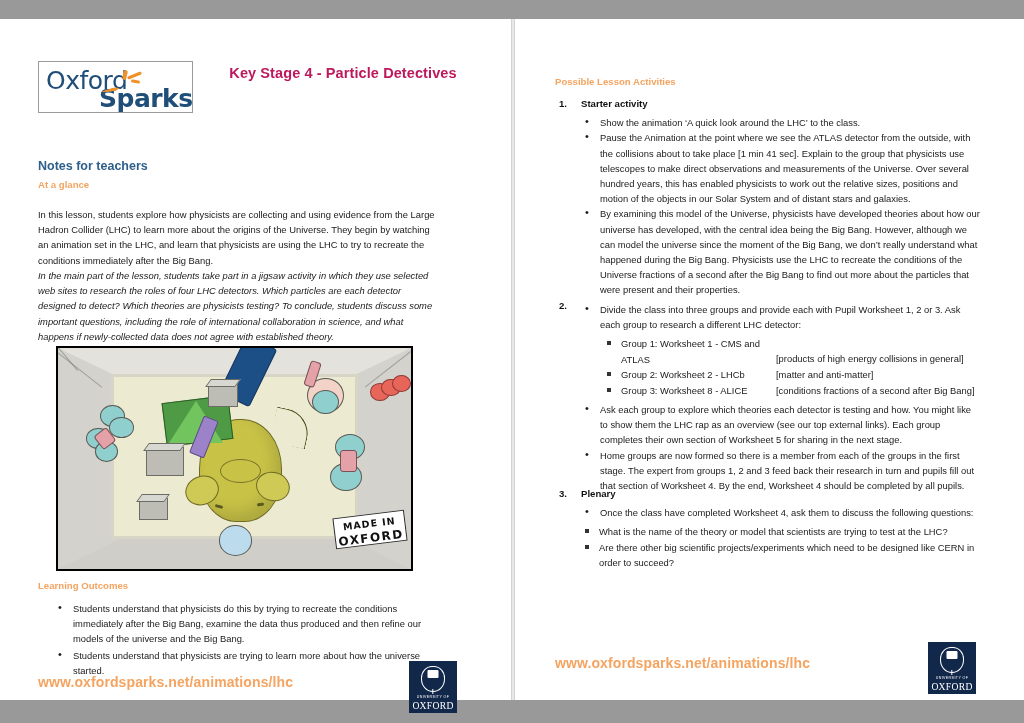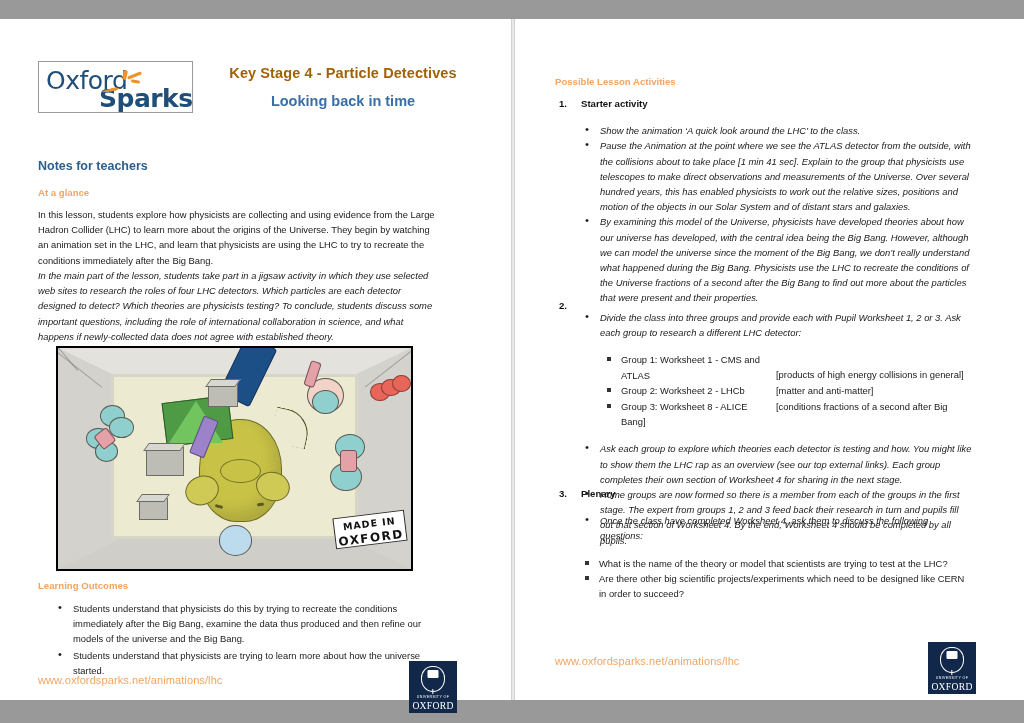--- a/index.html
+++ b/index.html
@@ -39,35 +39,35 @@
   }
   .spark{position:absolute;background:#F0922B;}
   .spark1{left:88px;top:12px;width:15px;height:3px;transform:rotate(-22deg);border-radius:2px;}
   .spark2{left:92px;top:18px;width:9px;height:3px;transform:rotate(10deg);border-radius:2px;}
   .spark3{left:63px;top:26px;width:18px;height:4px;transform:rotate(-12deg);border-radius:2px;
           clip-path:polygon(0 40%,70% 0,100% 50%,70% 100%,0 60%);}
   .spark4{left:84px;top:8px;width:4px;height:10px;transform:rotate(14deg);border-radius:2px;}
 
   .doc-title{
     position:absolute;left:165px;top:4px;width:280px;text-align:center;
-    font-size:14.5px;font-weight:700;color:#a16207;letter-spacing:0.1px;
+    font-size:14.5px;font-weight:700;color:#be185d;letter-spacing:0.1px;
   }
   .doc-subtitle{
     position:absolute;left:165px;top:32px;width:280px;text-align:center;
     font-size:14.5px;font-weight:700;color:#3A6FA5;
   }
 
   .h-notes{
     position:absolute;left:38px;top:140px;
     font-size:12.5px;font-weight:700;color:#2E5F8A;
   }
   .h-orange{
     font-size:9.6px;font-weight:700;color:#F4A460;
   }
-  .h-ataglance{position:absolute;left:38px;top:168px;}
+  .h-ataglance{position:absolute;left:38px;top:160px;}
   .h-outcomes{position:absolute;left:38px;top:561px;}
 
   .body-text{
     font-size:9.4px;line-height:15.2px;color:#1a1a1a;text-align:left;
   }
   .l-para1{position:absolute;left:38px;top:188px;width:402px;}
   .l-para2{position:absolute;left:38px;top:249px;width:402px;font-style:italic;}
 
   .figure{
     position:absolute;left:56px;top:327px;width:357px;height:225px;
@@ -137,21 +137,21 @@
   ul.bl > li{
     position:relative;padding-left:19px;margin-bottom:1px;
     font-size:9.4px;line-height:15.2px;color:#1a1a1a;
   }
   ul.bl > li:before{
     content:"•";position:absolute;left:4px;top:-1px;font-size:11px;color:#1a1a1a;
   }
   .l-outcomes{position:absolute;left:54px;top:582px;width:390px;}
 
   .footer-url{
-    position:absolute;font-size:11px;font-weight:400;color:#F4A460;letter-spacing:.1px;text-align:right;
+    position:absolute;font-size:14px;font-weight:700;color:#F4A460;letter-spacing:.1px;text-align:right;
   }
   .l-footer{left:38px;top:655px;}
 
   .crest{
     position:absolute;width:48px;height:52px;background:#12284B;
     text-align:center;overflow:hidden;
   }
   .l-crest{left:409px;top:642px;}
   .crest-shield{
     position:absolute;left:50%;top:5px;transform:translateX(-50%);
@@ -172,27 +172,27 @@
   }
 
   
   .h-activities{position:absolute;left:555px;top:76px;text-align:center;}
   .num-item{position:absolute;width:430px;}
   .num-head{
     position:relative;font-size:9.6px;font-weight:700;color:#111;padding-left:26px;
     line-height:15.2px;
   }
   .num-head .num{position:absolute;left:4px;top:0;font-weight:700;}
-  .sub-bl{margin:12px;padding:0;list-style:none;margin-left:26px;font-style:italic;}
+  .sub-bl{margin:4px;padding:0;list-style:none;margin-left:26px;}
   .sub-bl > li{
     position:relative;padding-left:19px;
     font-size:9.4px;line-height:15.2px;color:#1a1a1a;
   }
   .sub-bl > li:before{content:"•";position:absolute;left:4px;top:-1px;font-size:11px;}
-  .sq-bl{margin:12px;padding:0;list-style:none;margin-left:48px;}
+  .sq-bl{margin:4px;padding:0;list-style:none;margin-left:48px;}
   .sq-bl > li{
     position:relative;padding-left:18px;
     font-size:9.4px;line-height:15.4px;color:#1a1a1a;
   }
   .sq-bl > li:before{
     content:"";position:absolute;left:4px;top:5px;width:4px;height:4px;background:#333;
   }
   .sq-bl-p{margin-left:26px;}
   .grp-name{display:inline-block;width:155px;}
 </style>
@@ -212,21 +212,20 @@
     <div class="l-head">
       <div class="logo-box">
         <span class="logo-oxford">Oxford</span>
         <span class="logo-sparks">Sparks</span>
         <span class="spark spark1"></span>
         <span class="spark spark2"></span>
         <span class="spark spark3"></span>
         <span class="spark spark4"></span>
       </div>
       <div class="doc-title">Key Stage 4 - Particle Detectives</div>
-      <div class="doc-subtitle">Looking back in time</div>
     </div>
 
     <div class="h-notes">Notes for teachers</div>
     <div class="h-orange h-ataglance">At a glance</div>
 
     <div class="body-text l-para1">In this lesson, students explore how physicists are collecting and using evidence from the Large Hadron Collider (LHC) to learn more about the origins of the Universe. They begin by watching an animation set in the LHC, and learn that physicists are using the LHC to try to recreate the conditions immediately after the Big Bang.</div>
     <div class="body-text l-para2">In the main part of the lesson, students take part in a jigsaw activity in which they use selected web sites to research the roles of four LHC detectors. Which particles are each detector designed to detect? Which theories are physicists testing? To conclude, students discuss some important questions, including the role of international collaboration in science, and what happens if newly-collected data does not agree with established theory.</div>
 
     <div class="figure">
       <div class="fig-inner">
@@ -331,21 +330,21 @@
       </div>
       <ul class="sub-bl">
         <li>Divide the class into three groups and provide each with Pupil Worksheet 1, 2 or 3.  Ask each group to research a different LHC detector:</li>
       </ul>
       <ul class="sq-bl">
         <li><span class="grp-name">Group 1: Worksheet 1 - CMS and ATLAS</span><span>[products of high energy collisions in general]</span></li>
         <li><span class="grp-name">Group 2: Worksheet 2 - LHCb</span><span>[matter and anti-matter]</span></li>
         <li><span class="grp-name">Group 3: Worksheet 8 - ALICE</span><span>[conditions fractions of a second after Big Bang]</span></li>
       </ul>
       <ul class="sub-bl">
-        <li>Ask each group to explore which theories each detector is testing and how.  You might like to show them the LHC rap as an overview (see our top external links).  Each group completes their own section of Worksheet 4 for sharing in the next stage.</li>
+        <li>Ask each group to explore which theories each detector is testing and how.  You might like to show them the LHC rap as an overview (see our top external links).  Each group completes their own section of Worksheet 5 for sharing in the next stage.</li>
         <li>Home groups are now formed so there is a member from each of the groups in the first stage.  The expert from groups 1, 2 and 3 feed back their research in turn and pupils fill out that section of Worksheet 4.  By the end, Worksheet 4 should be completed by all pupils.</li>
       </ul>
     </div>
 
     <div class="num-item" style="left:40px;top:467px;">
       <div class="num-head">
         <span class="num">3.</span>
         <span>Plenary</span>
       </div>
       <ul class="sub-bl">

